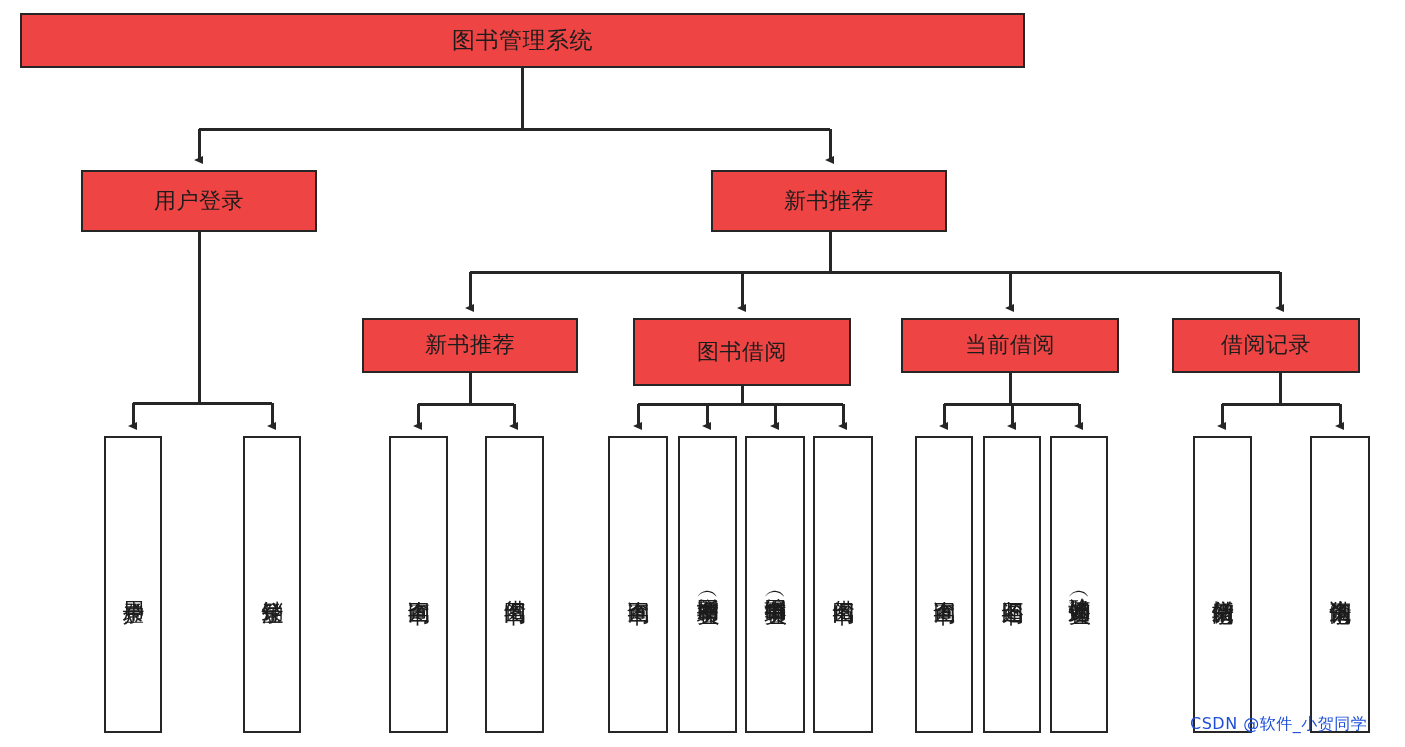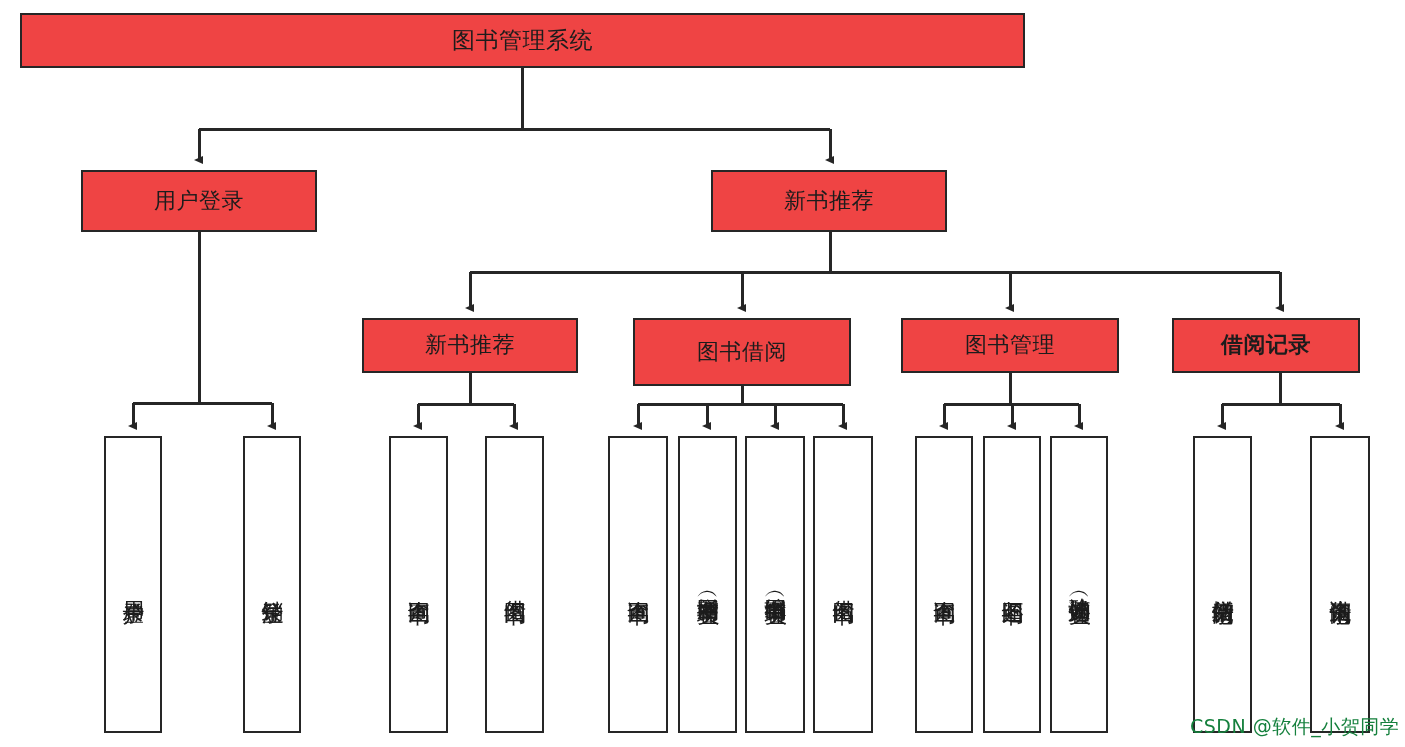--- a/index.html
+++ b/index.html
@@ -57,22 +57,22 @@
     text-orientation: upright;
     font-size: 22px;
     line-height: 1.22;
     color: #1c1c1c;
     letter-spacing: 1px;
     white-space: nowrap;
     text-align: center;
   }
   .watermark {
     position: absolute;
-    font-size: 19px;
-    color: #15803d;
+    font-size: 16px;
+    color: #1d4ed8;
     white-space: nowrap;
     letter-spacing: 0.5px;
     pointer-events: none;
   }
 </style>
 </head>
 <body>
 
 <div id="stage">
 
@@ -138,23 +138,23 @@
     <span class="node-label-h">新书推荐</span>
   </div>
 
   <div class="node-box" style="left:362px;top:318px;width:216px;height:55px;">
     <span class="node-label-h">新书推荐</span>
   </div>
   <div class="node-box" style="left:633px;top:318px;width:218px;height:68px;">
     <span class="node-label-h">图书借阅</span>
   </div>
   <div class="node-box" style="left:901px;top:318px;width:218px;height:55px;">
-    <span class="node-label-h">图书管理</span>
-  </div>
-  <div class="node-box" style="left:1172px;top:318px;width:188px;height:55px;font-weight:bold;">
+    <span class="node-label-h">当前借阅</span>
+  </div>
+  <div class="node-box" style="left:1172px;top:318px;width:188px;height:55px;">
     <span class="node-label-h">借阅记录</span>
   </div>
 
   <div class="leaf-box" style="left:104px;top:436px;width:58px;height:297px;">
     <span class="node-label-v">用户登录</span>
   </div>
   <div class="leaf-box" style="left:243px;top:436px;width:58px;height:297px;">
     <span class="node-label-v">注销登录</span>
   </div>
 

